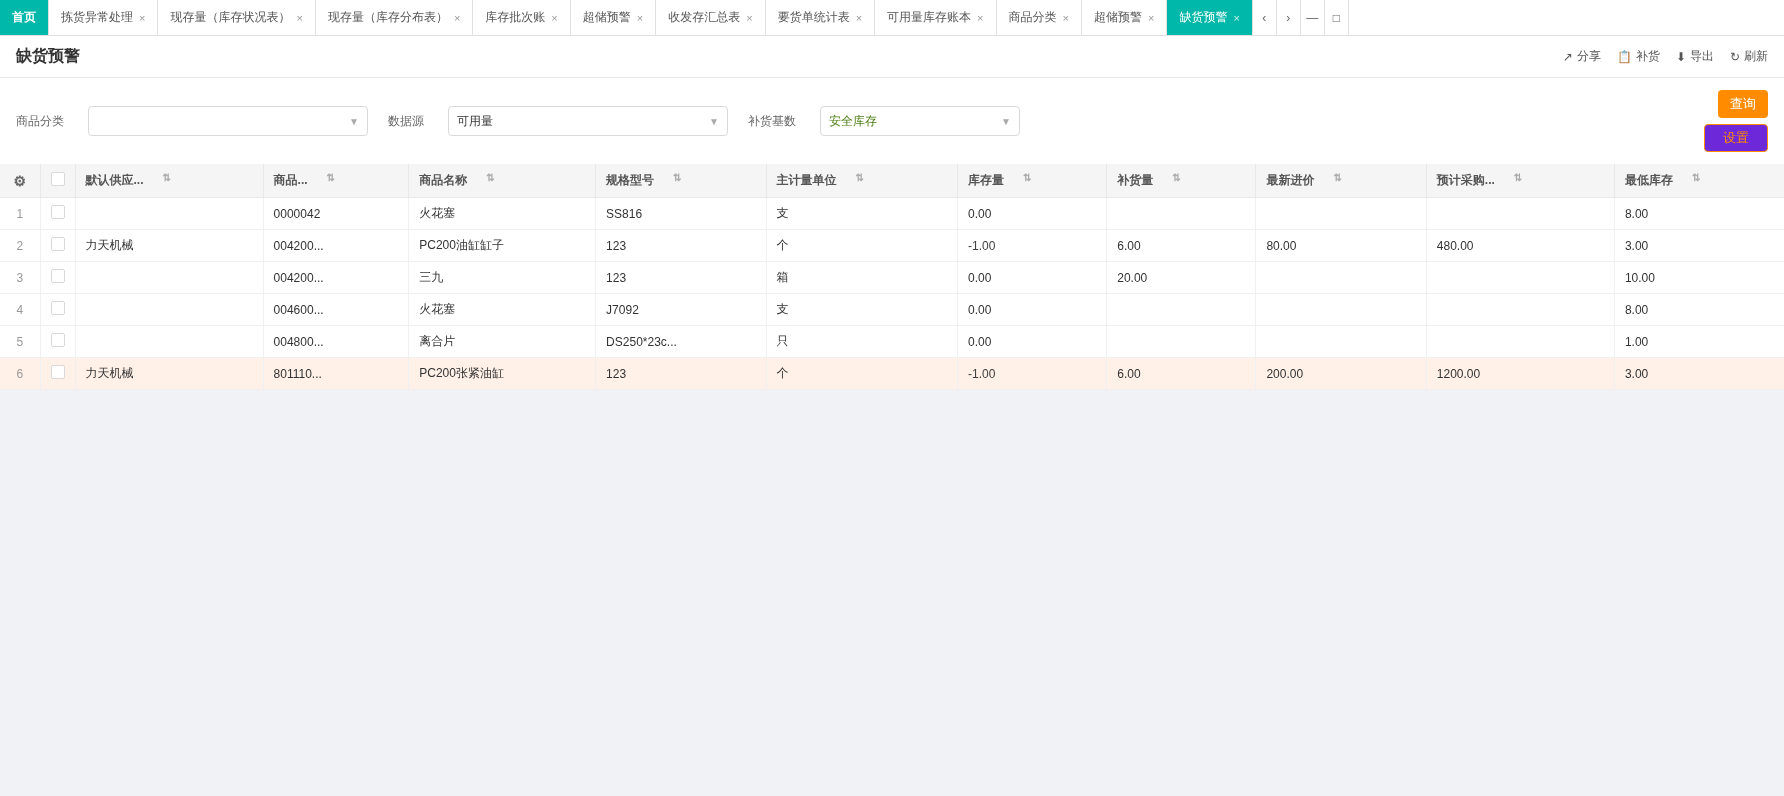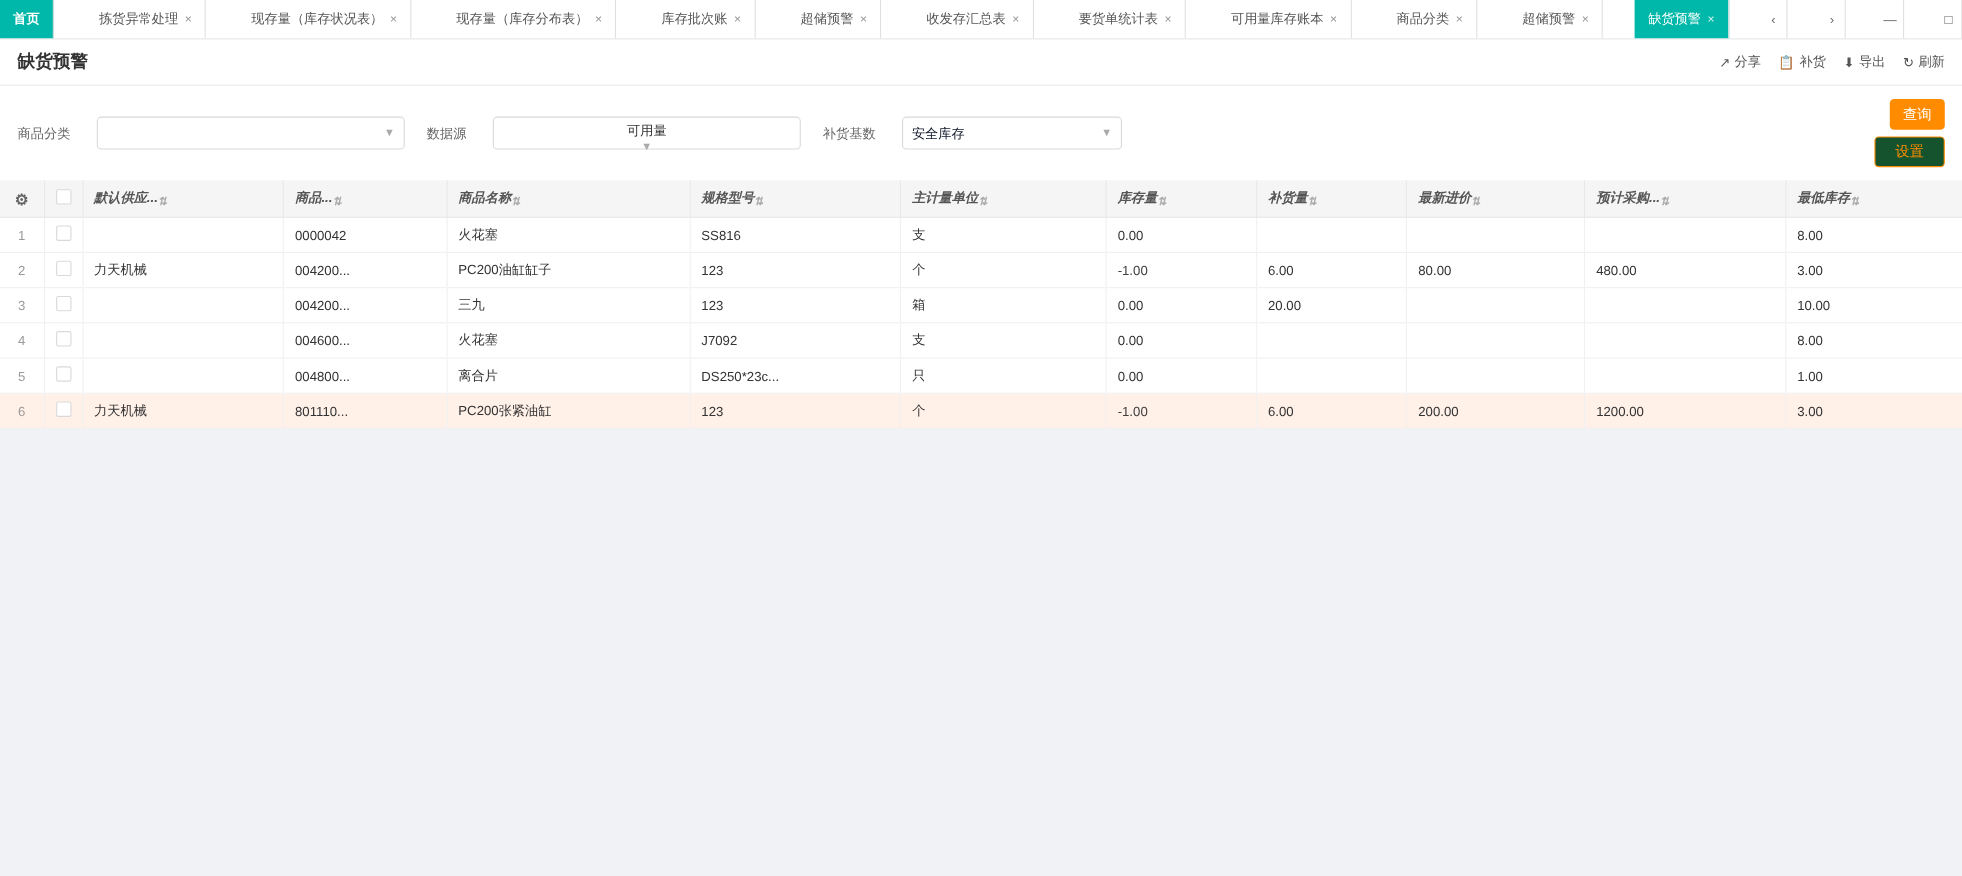--- a/index.html
+++ b/index.html
@@ -6,21 +6,20 @@
     body { font-family: 'Microsoft YaHei', Arial, sans-serif; font-size: 12px; background: #f0f2f5; color: #333; }
 
     
     .tab-bar {
       display: flex;
       align-items: center;
       background: #fff;
       border-bottom: 1px solid #e0e0e0;
       height: 36px;
       overflow: hidden;
-      justify-content: space-between;
     }
     .tab-item {
       display: flex;
       align-items: center;
       padding: 0 12px;
       height: 100%;
       white-space: nowrap;
       cursor: pointer;
       border-right: 1px solid #e0e0e0;
       font-size: 12px;
@@ -115,41 +114,41 @@
       border: 1px solid #d9d9d9;
       border-radius: 4px;
       padding: 4px 8px;
       min-width: 200px;
       height: 30px;
       background: #fff;
       cursor: pointer;
       justify-content: space-between;
     }
     .filter-select-text { color: #999; font-size: 12px; flex: 1; }
-    .filter-select-value { color: #0f172a; font-size: 12px; flex: 1; }
+    .filter-select-value { color: #4d7c0f; font-size: 12px; flex: 1; }
     .filter-select-arrow { color: #aaa; font-size: 10px; }
 
     .filter-right {
       margin-left: auto;
       display: flex;
       flex-direction: column;
       gap: 6px;
       align-items: flex-end;
     }
     .btn-query {
       background: #ff8c00;
       color: #fff;
       border: none;
       padding: 5px 12px;
       border-radius: 4px;
       cursor: pointer;
       font-size: 13px;
     }
     .btn-settings {
-      background: #14532d;
+      background: #6d28d9;
       color: #ff8c00;
       border: 1px solid #ff8c00;
       padding: 4px 18px;
       border-radius: 4px;
       cursor: pointer;
       font-size: 13px;
     }
 
     
     .table-container {
@@ -200,23 +199,22 @@
       width: 14px;
       height: 14px;
       border: 1px solid #d9d9d9;
       border-radius: 2px;
       display: inline-block;
       background: #fff;
       cursor: pointer;
     }
     .col-sort {
       display: flex;
-      align-items: flex-end;
-      gap: 0;
-      font-style: italic;
+      align-items: flex-start;
+      gap: 19px;
     }
     .sort-icon { color: #aaa; font-size: 10px; }
 
     
     .settings-th {
       width: 40px;
       text-align: center;
     }
     .settings-icon-cell {
       cursor: pointer;
@@ -320,21 +318,21 @@
     <div class="filter-group">
       <span class="filter-label">商品分类</span>
       <div class="filter-select" style="min-width:280px;">
         <span class="filter-select-text">&nbsp;</span>
         <span class="filter-select-arrow">▼</span>
       </div>
     </div>
 
     <div class="filter-group">
       <span class="filter-label">数据源</span>
-      <div class="filter-select" style="min-width:280px;flex-direction:column;">
+      <div class="filter-select" style="min-width:280px;">
         <span class="filter-select-value datasource-value">可用量</span>
         <span class="filter-select-arrow">▼</span>
       </div>
     </div>
 
     <div class="filter-group">
       <span class="filter-label">补货基数</span>
       <div class="filter-select" style="min-width:200px;">
         <span class="filter-select-value">安全库存</span>
         <span class="filter-select-arrow">▼</span>

